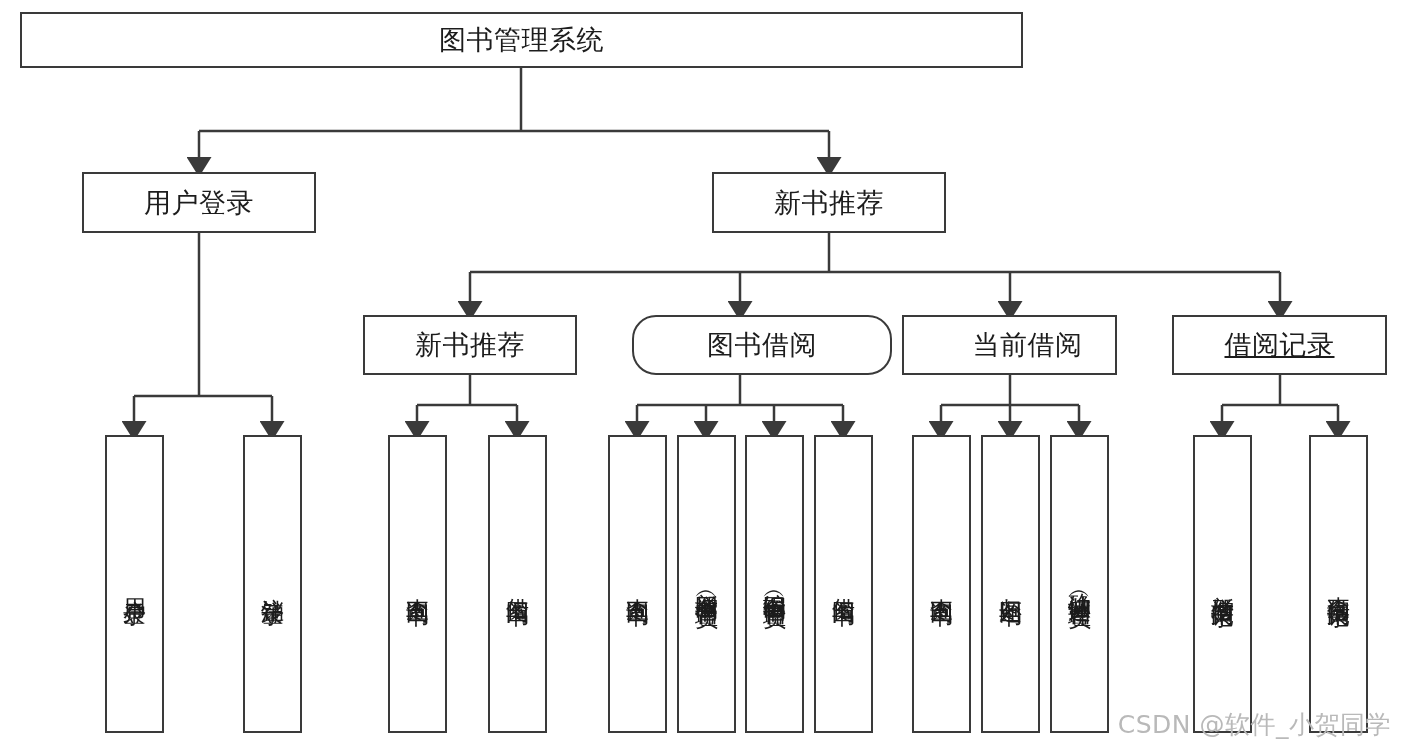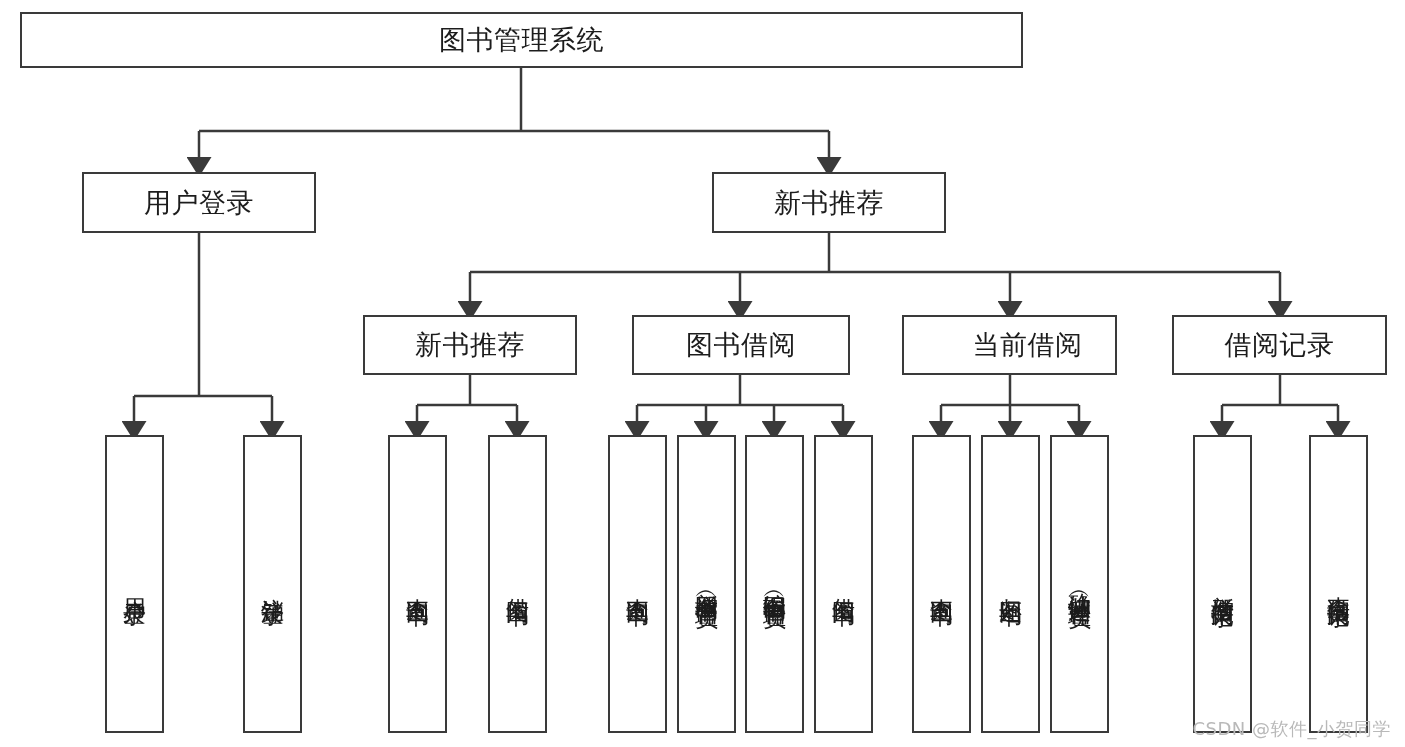--- a/index.html
+++ b/index.html
@@ -47,21 +47,21 @@
   .node.leaf .vtext {
     writing-mode: vertical-rl;
     text-orientation: upright;
     white-space: nowrap;
     display: block;
   }
   .watermark {
     position: absolute;
     right: 14px;
     bottom: 6px;
-    font-size: 18px;
+    font-size: 25px;
     color: #b9b9b9;
     letter-spacing: 0.5px;
     white-space: nowrap;
     pointer-events: none;
   }
 </style>
 </head>
 <body>
 
 <div id="canvas">
@@ -115,23 +115,23 @@
       <path d="M1338,405 L1338,424" marker-end="url(#arrow)"></path>
     </g>
   </svg>
 
   <div class="node" style="left:20px; top:12px; width:1003px; height:56px;">图书管理系统</div>
 
   <div class="node" style="left:82px; top:172px; width:234px; height:61px;">用户登录</div>
   <div class="node" style="left:712px; top:172px; width:234px; height:61px;">新书推荐</div>
 
   <div class="node" style="left:363px; top:315px; width:214px; height:60px;">新书推荐</div>
-  <div class="node" style="left:632px; top:315px; width:218px; height:60px;">图书借阅</div>
+  <div class="node" style="left:632px; top:315px; width:260px; height:60px;border-radius:24px;">图书借阅</div>
   <div class="node" style="left:902px; top:315px; width:215px; height:60px;padding-left:36px;">当前借阅</div>
-  <div class="node" style="left:1172px; top:315px; width:215px; height:60px;">借阅记录</div>
+  <div class="node" style="left:1172px; top:315px; width:215px; height:60px;text-decoration:underline;">借阅记录</div>
 
   <div class="node leaf" style="left:105px; top:435px; width:59px; height:298px;">
     <span class="vtext">用户登录</span>
   </div>
   <div class="node leaf" style="left:243px; top:435px; width:59px; height:298px;">
     <span class="vtext">注销登录</span>
   </div>
 
   <div class="node leaf" style="left:388px; top:435px; width:59px; height:298px;">
     <span class="vtext">查询图书</span>

